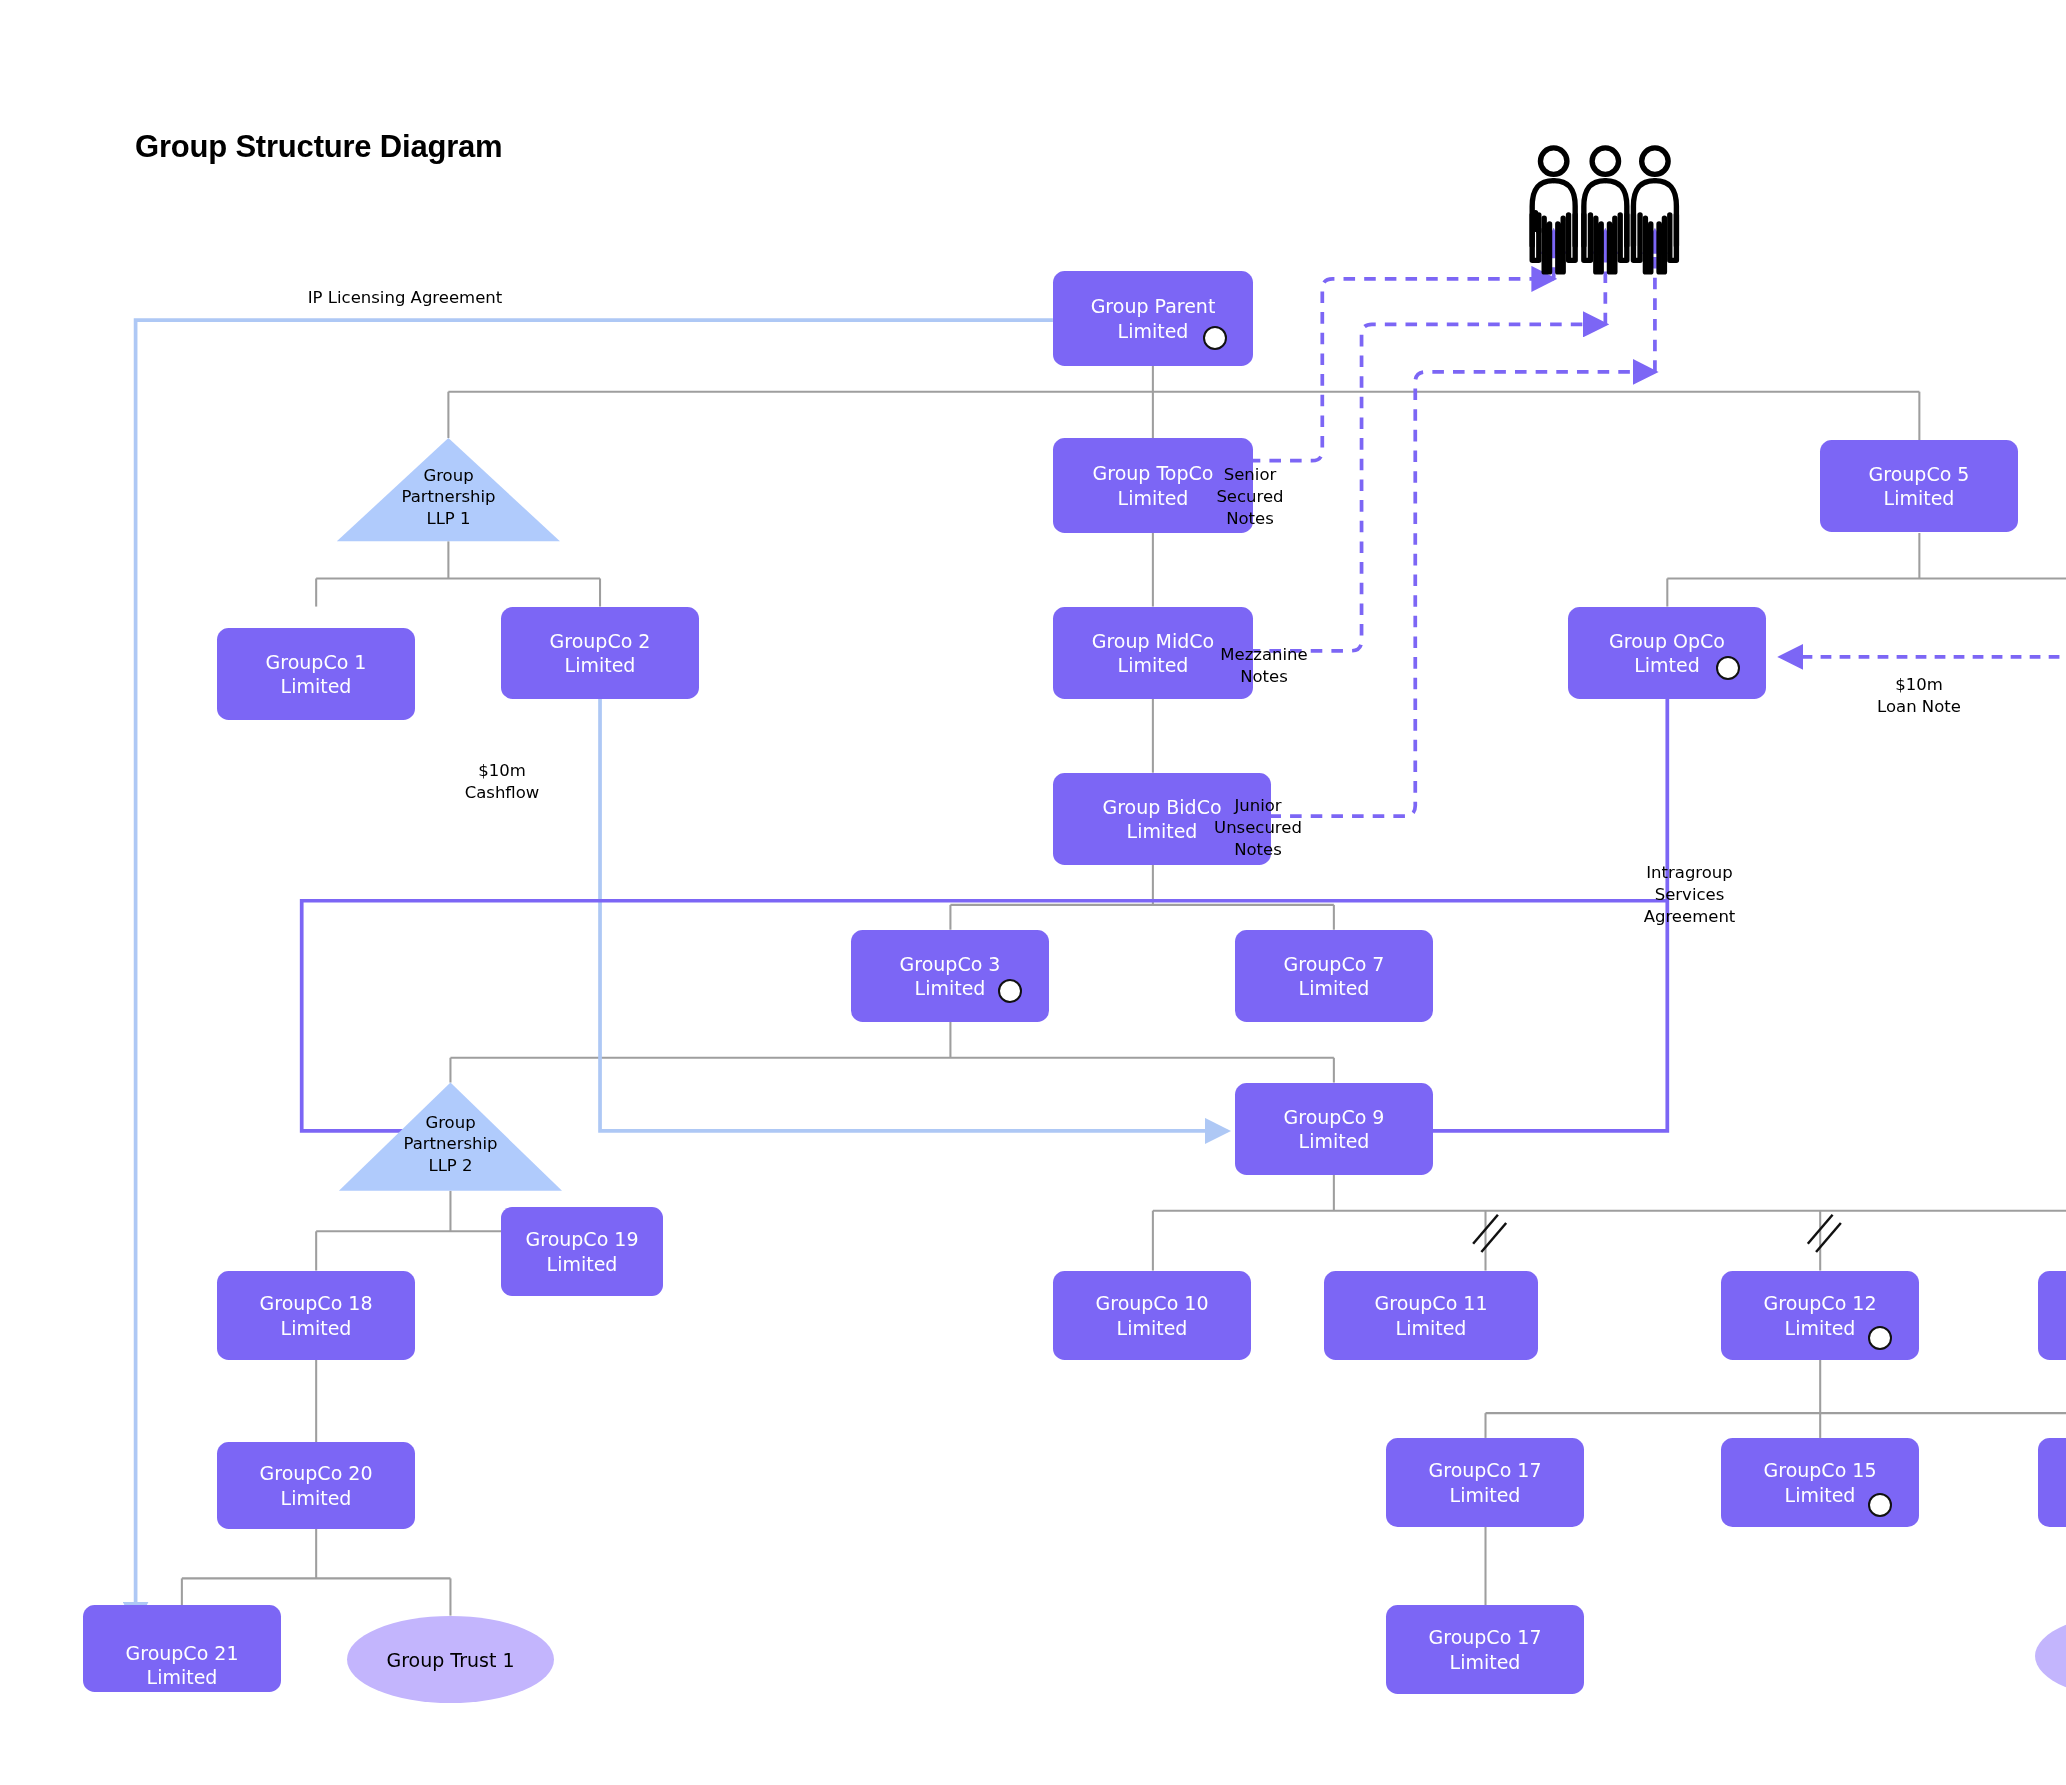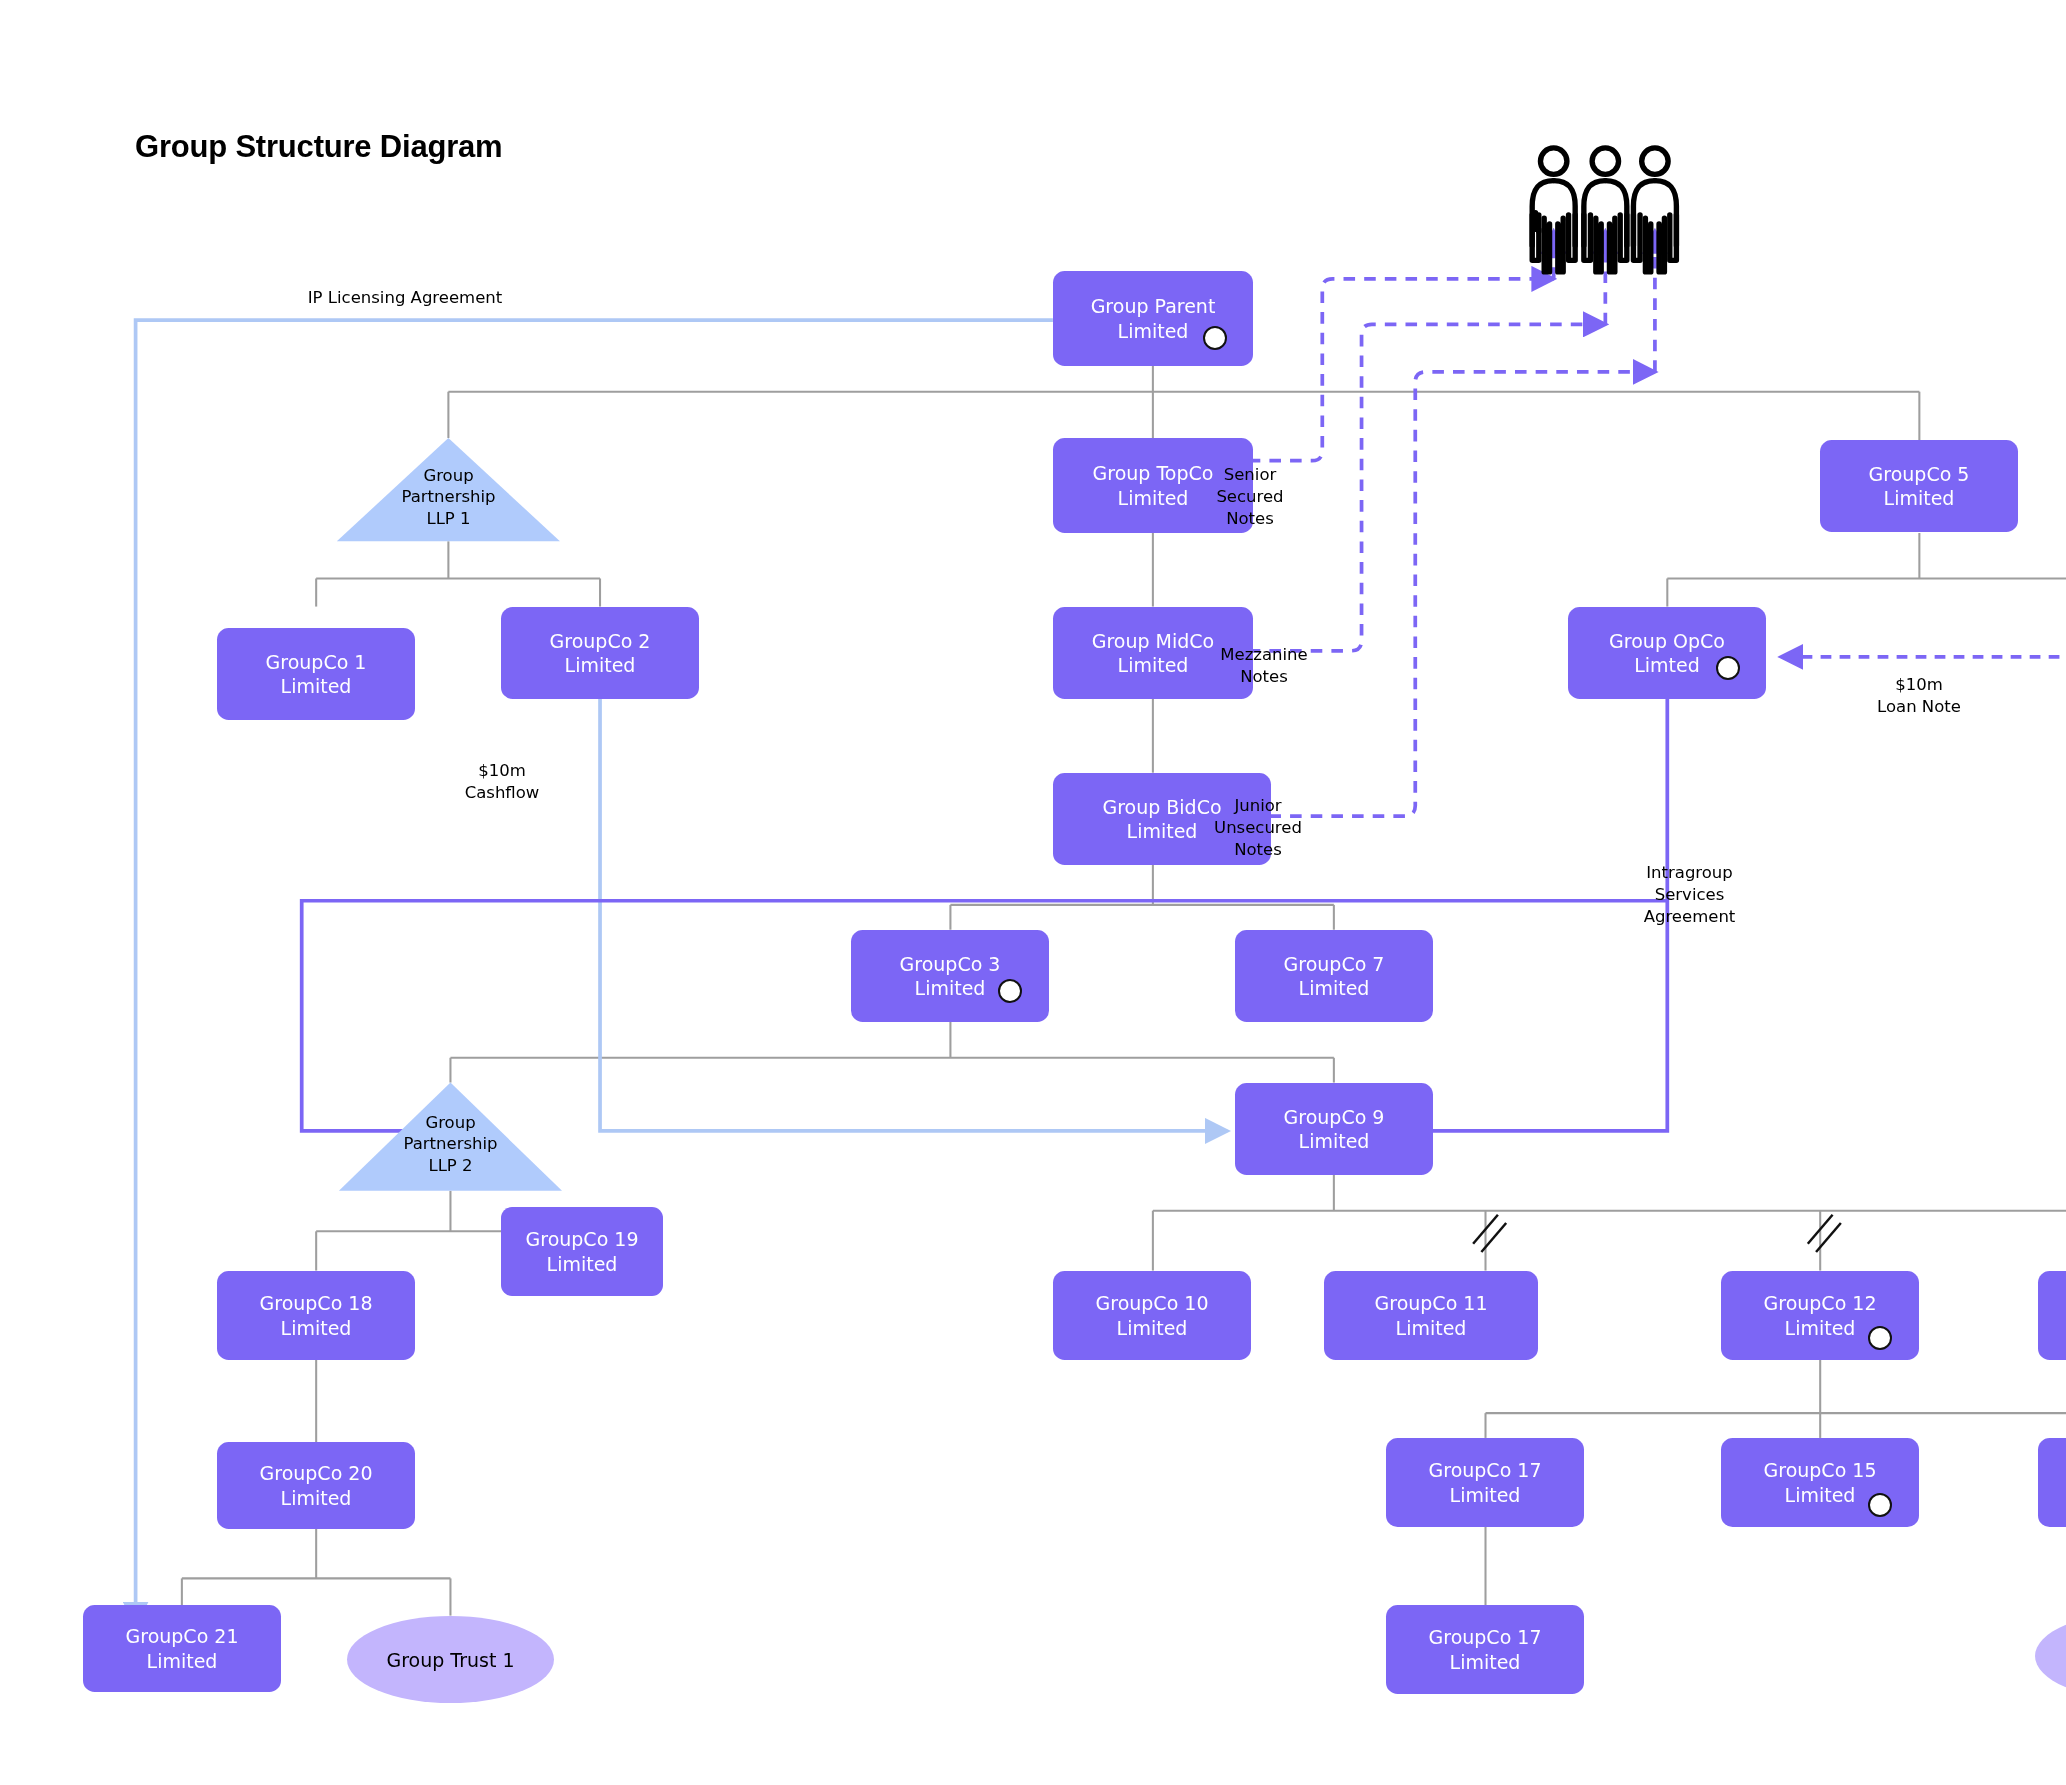--- a/index.html
+++ b/index.html
@@ -311,21 +311,21 @@
       </div>
   </div>
 
   <div class="node" style="left:217px;top:1442px;width:198px;height:87px;">
     <div>
         <span class="lbl">GroupCo 20</span>
         <span class="lbl">Limited</span>
       </div>
   </div>
 
-  <div class="node" style="left:83px;top:1605px;width:198px;height:87px;">
+  <div class="node" style="left:83px;top:1605px;width:198px;height:87px;align-items:flex-end;">
     <div>
         <span class="lbl">GroupCo 21</span>
         <span class="lbl">Limited</span>
       </div>
   </div>
 
   <div class="trust" style="left:347px;top:1616px;width:207px;height:87px;">
     <span>Group Trust 1</span>
   </div>
 

